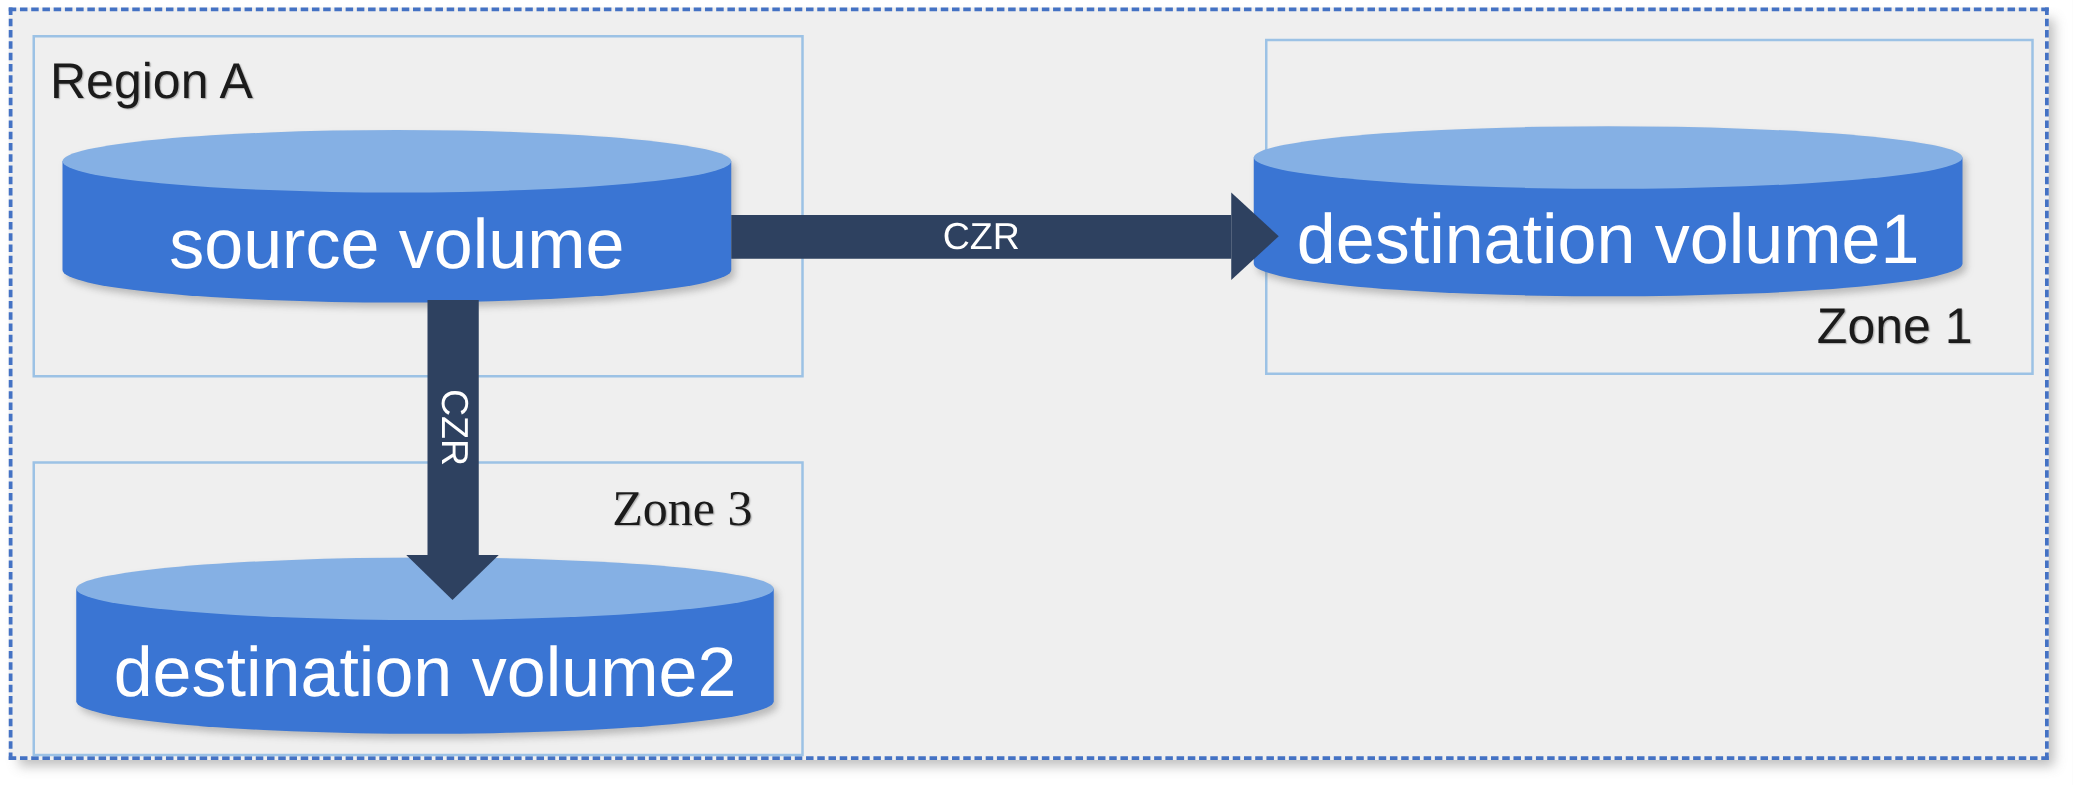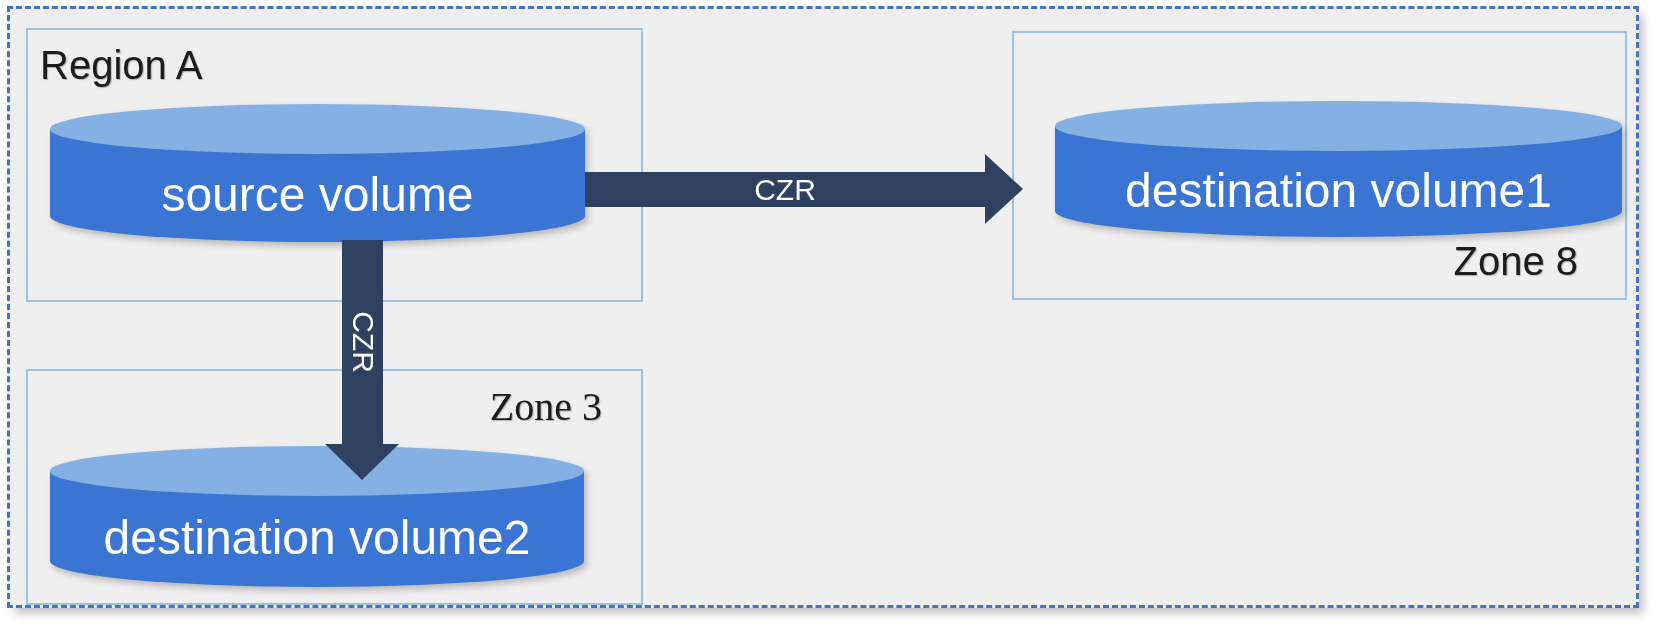--- a/index.html
+++ b/index.html
@@ -61,27 +61,27 @@
   }
   .cyl-top {
     position: absolute;
     left: 0; right: 0; top: 0;
     height: 50px;
     border-radius: 50%;
     background: var(--cylinder-top, #85B0E4);
   }
   .cyl-text {
     color: var(--volume-text, #FFFFFF);
-    font-size: 48px;
+    font-size: 56px;
     margin-top: 17px;
     white-space: nowrap;
   }
   .cyl-source { left: 40px;   top: 95px;  width: 535px; height: 138px; }
-  .cyl-dest1  { left: 1045px; top: 92px;  width: 567px; height: 136px; text-decoration: underline; }
-  .cyl-dest2  { left: 40px;   top: 437px; width: 534px; height: 141px; }
+  .cyl-dest1  { left: 993px; top: 92px;  width: 567px; height: 136px; text-decoration: underline; }
+  .cyl-dest2  { left: 51px;   top: 437px; width: 534px; height: 141px; padding-left: 24px; }
 
   
   .arrow-part { position: absolute; z-index: 5; }
   .shaft-h {
     left: 575px; top: 163px;
     width: 400px; height: 35px;
     background: var(--arrow, #2E4160);
     display: flex; align-items: center; justify-content: center;
   }
   .head-right {
@@ -116,21 +116,21 @@
 
 <div class="page">
   <div class="region">
     <div class="canvas">
 
       <div class="zone zone1"></div>
       <div class="zone zone2"></div>
       <div class="zone zone3"></div>
 
       <div class="lbl region-label">Region A</div>
-      <div class="lbl zone2-label">Zone 8</div>
+      <div class="lbl zone2-label">Zone 1</div>
       <div class="lbl zone3-label">Zone 3</div>
 
       <div class="cylinder cyl-source">
         <div class="cyl-body">
           <span class="cyl-text">source volume</span>
         </div>
         <div class="cyl-top"></div>
       </div>
 
       <div class="cylinder cyl-dest1">

